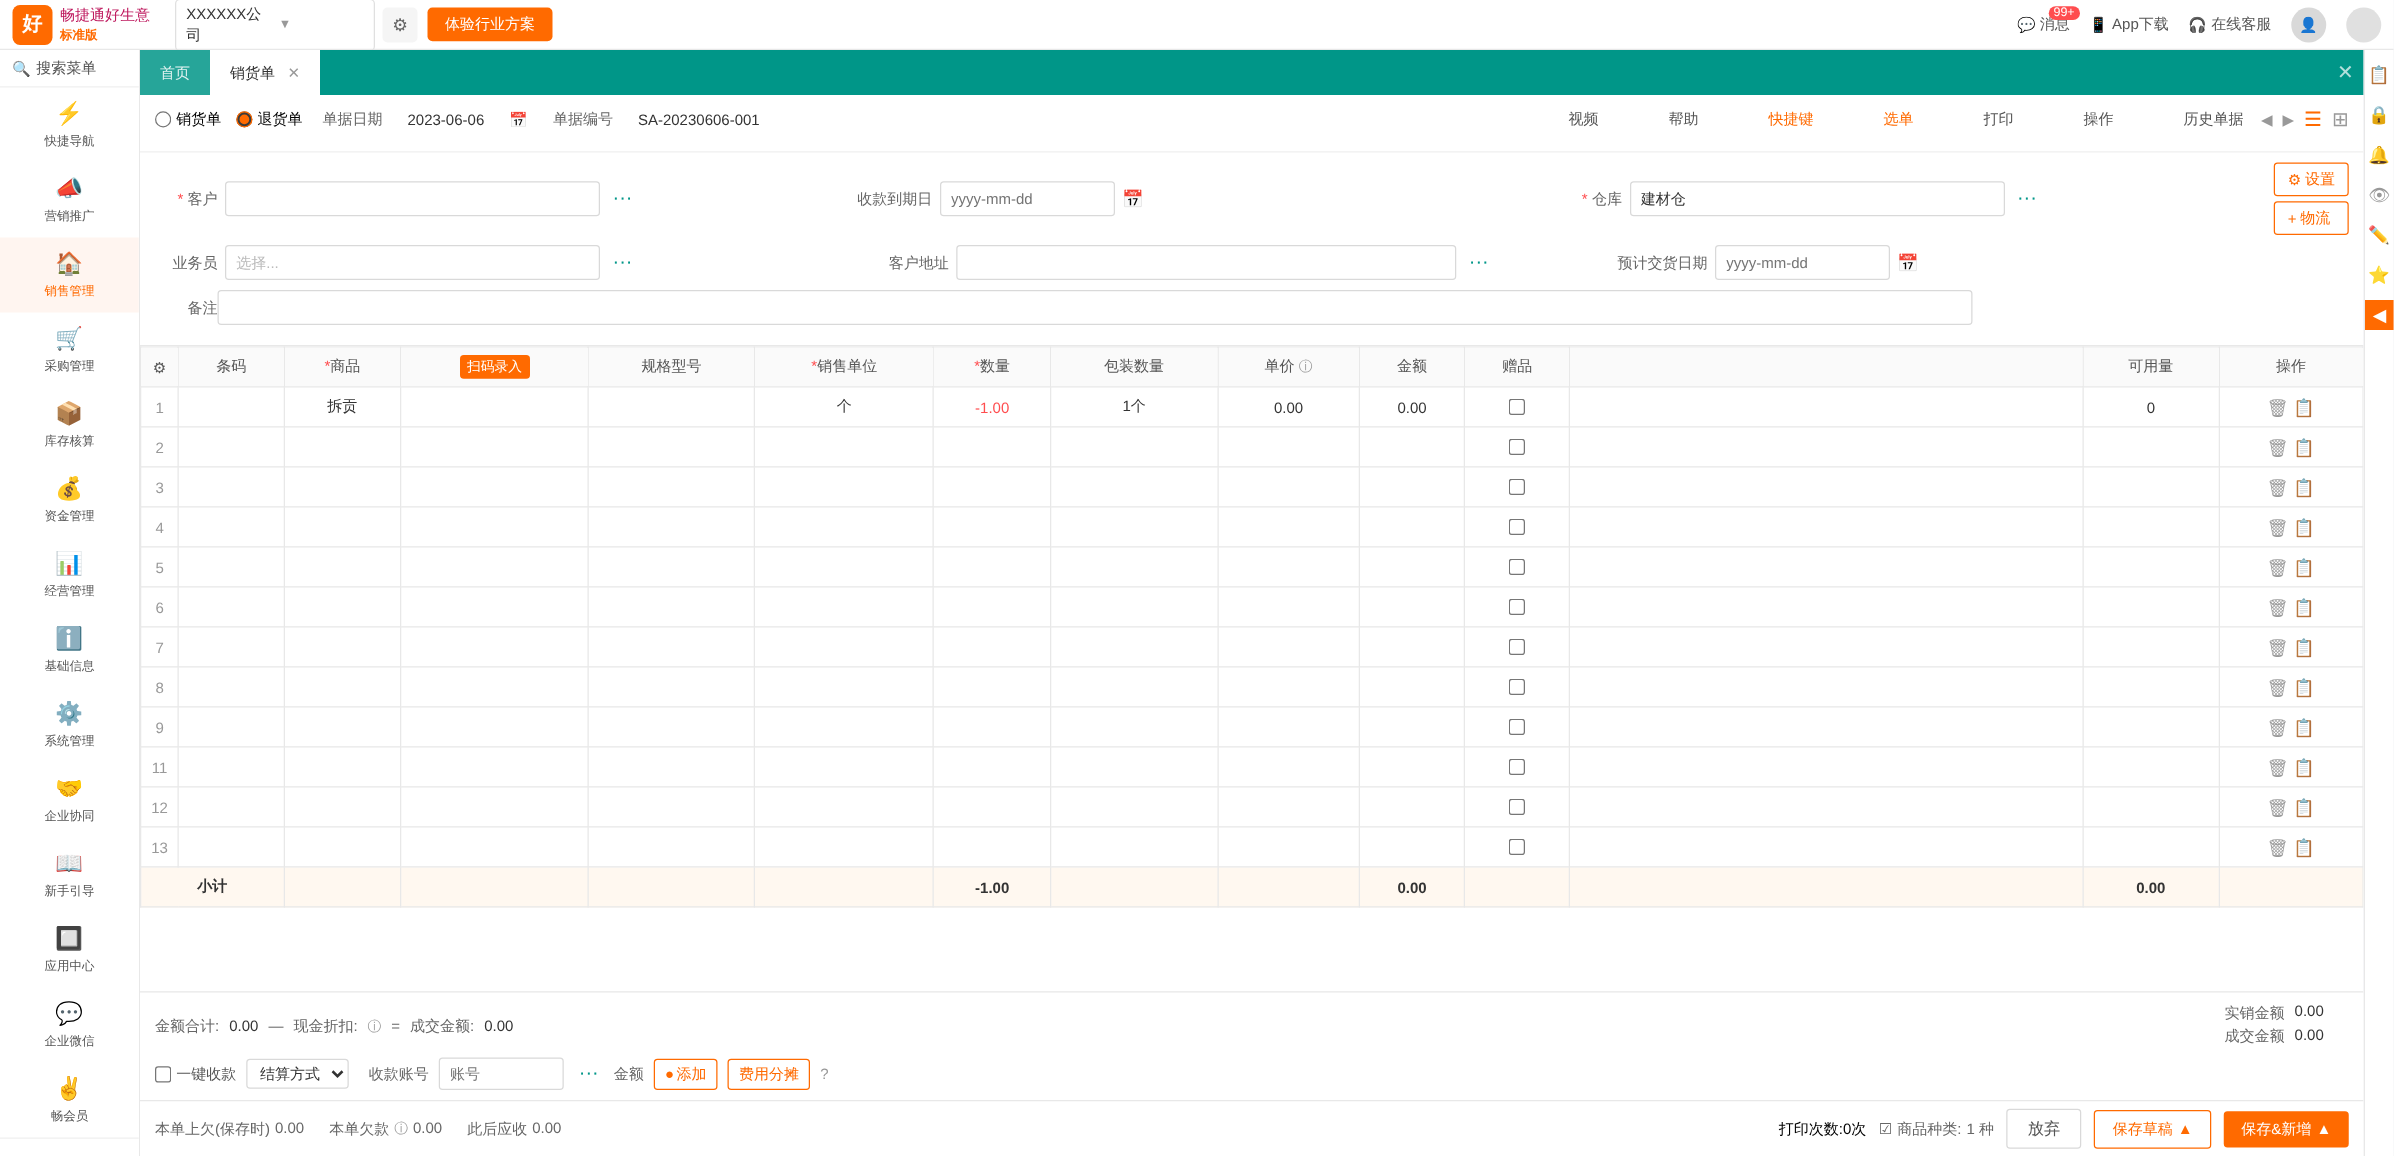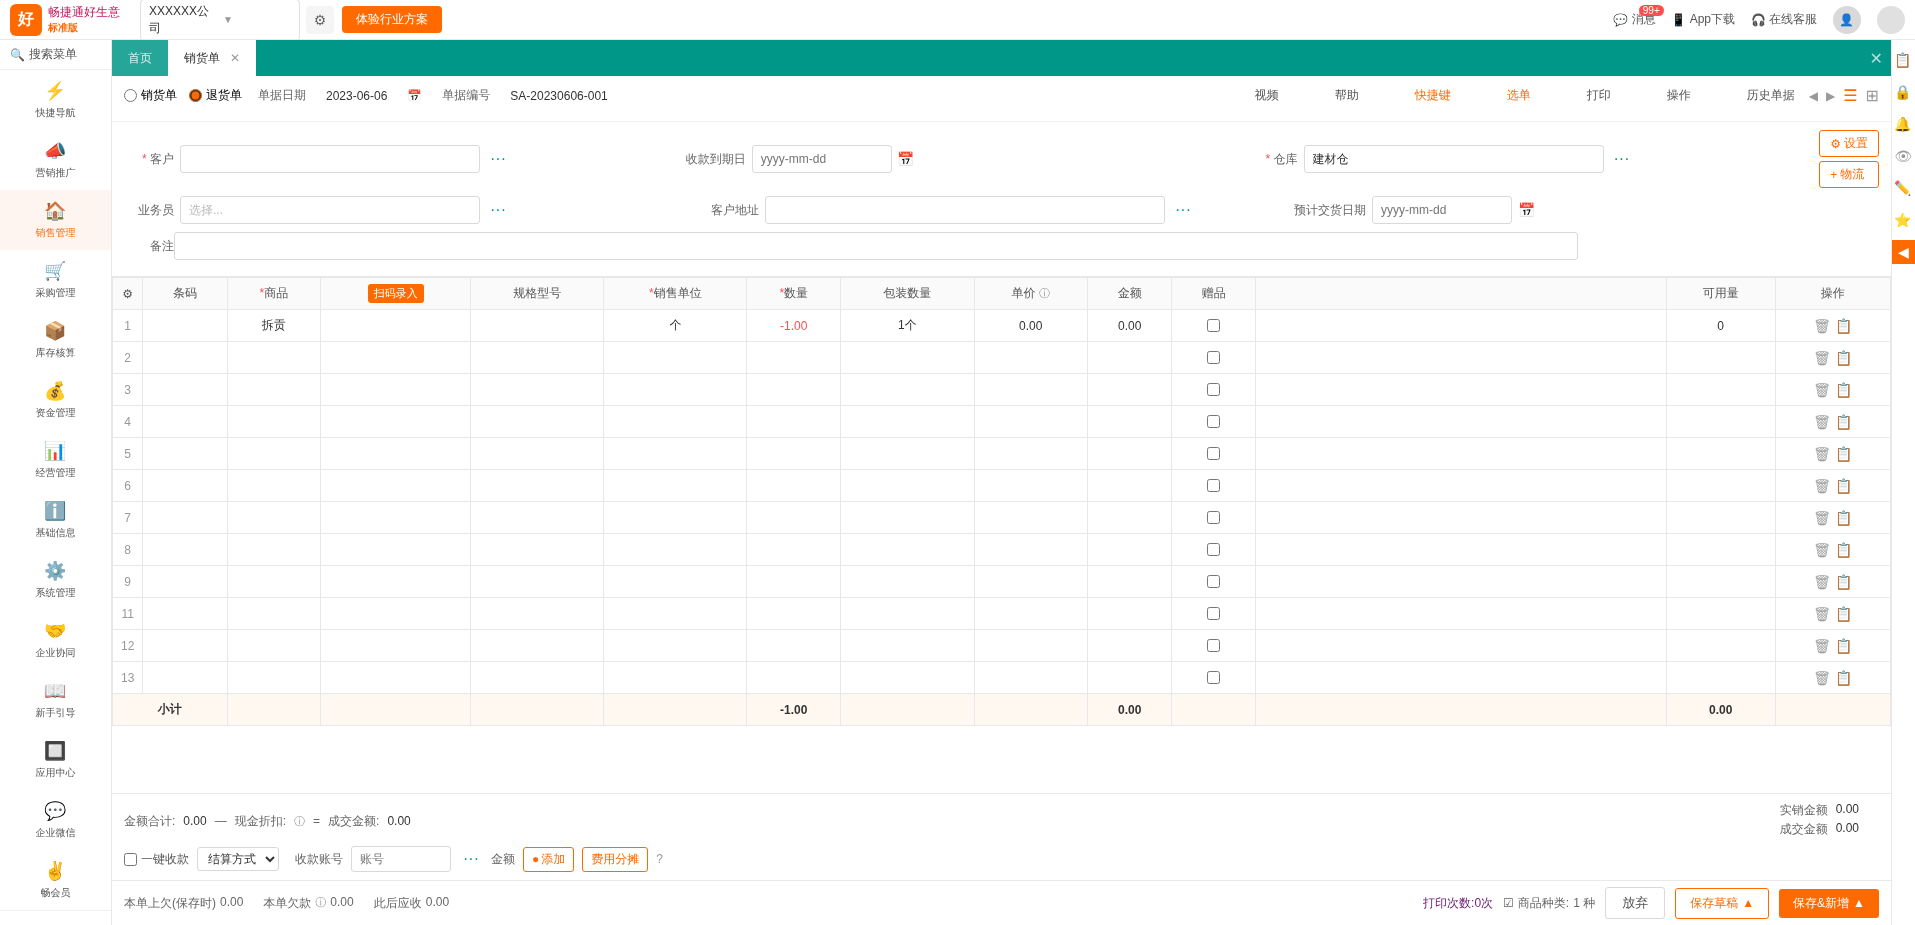--- a/index.html
+++ b/index.html
@@ -235,21 +235,21 @@
 
     
     .status-bar {
       background: #fff; border-top: 1px solid #e8e8e8;
       display: flex; align-items: center; padding: 6px 12px; gap: 20px;
       flex-shrink: 0;
     }
     .status-item { display: flex; align-items: flex-start; gap: 4px; color: #666; font-size: 12px; }
     .status-item .help-circle { color: #999; cursor: pointer; font-size: 11px; }
     .status-right { margin-left: auto; display: flex; align-items: center; gap: 10px; }
-    .print-count { color: #701a75; margin-left: 48px; }
+    .print-count { color: #000000; margin-left: 48px; }
     .goods-type { display: flex; align-items: center; gap: 4px; color: #666; }
     .abandon-btn {
       border: 1px solid #d9d9d9; background: #fff; color: #555;
       border-radius: 3px; padding: 6px 16px; cursor: pointer; font-size: 13px;
     }
     .save-draft-btn {
       border: 1px solid #ff6a00; background: #fff; color: #ff6a00;
       border-radius: 3px; padding: 6px 14px; cursor: pointer; font-size: 13px;
       display: flex; align-items: center; gap: 4px;
     }

